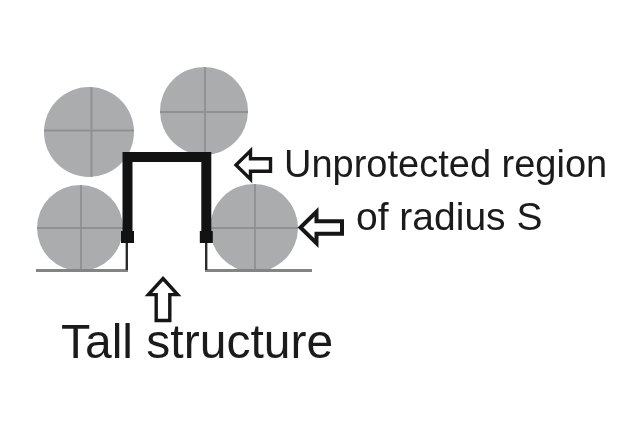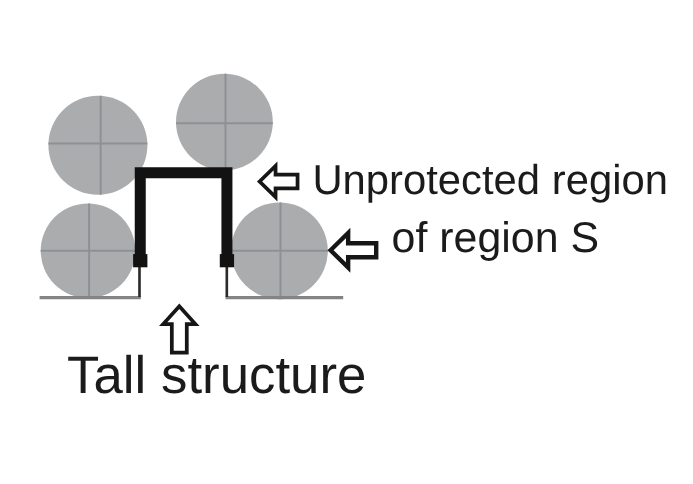--- a/index.html
+++ b/index.html
@@ -90,18 +90,18 @@
     <path d="M 236 165 L 250.5 150.8 L 250.5 158.8 L 270.5 158.8 L 270.5 171.2 L 250.5 171.2 L 250.5 179.2 Z" fill="#ffffff" stroke-width="3.4" stroke-linejoin="miter" stroke="#161616"></path>
 
     <path d="M 300.5 227.5 L 316.5 211.8 L 316.5 221.2 L 342 221.2 L 342 233.8 L 316.5 233.8 L 316.5 243.2 Z" fill="#ffffff" stroke-width="4" stroke-linejoin="miter" stroke="#161616"></path>
 
     <path d="M 163 278.5 L 177.6 294.6 L 169.8 294.6 L 169.8 320.5 L 156.2 320.5 L 156.2 294.6 L 148.4 294.6 Z" fill="#ffffff" stroke-width="3.4" stroke-linejoin="miter" stroke="#161616"></path>
   </svg>
 
   <div class="label" id="label-unprotected">Unprotected region</div>
 
   <div class="label" id="label-rolling">
-    <div>of region S</div>
+    <div>of radius S</div>
   </div>
 
   <div class="label" id="label-tall">Tall structure</div>
 
 </div>
 
 </body></html>

